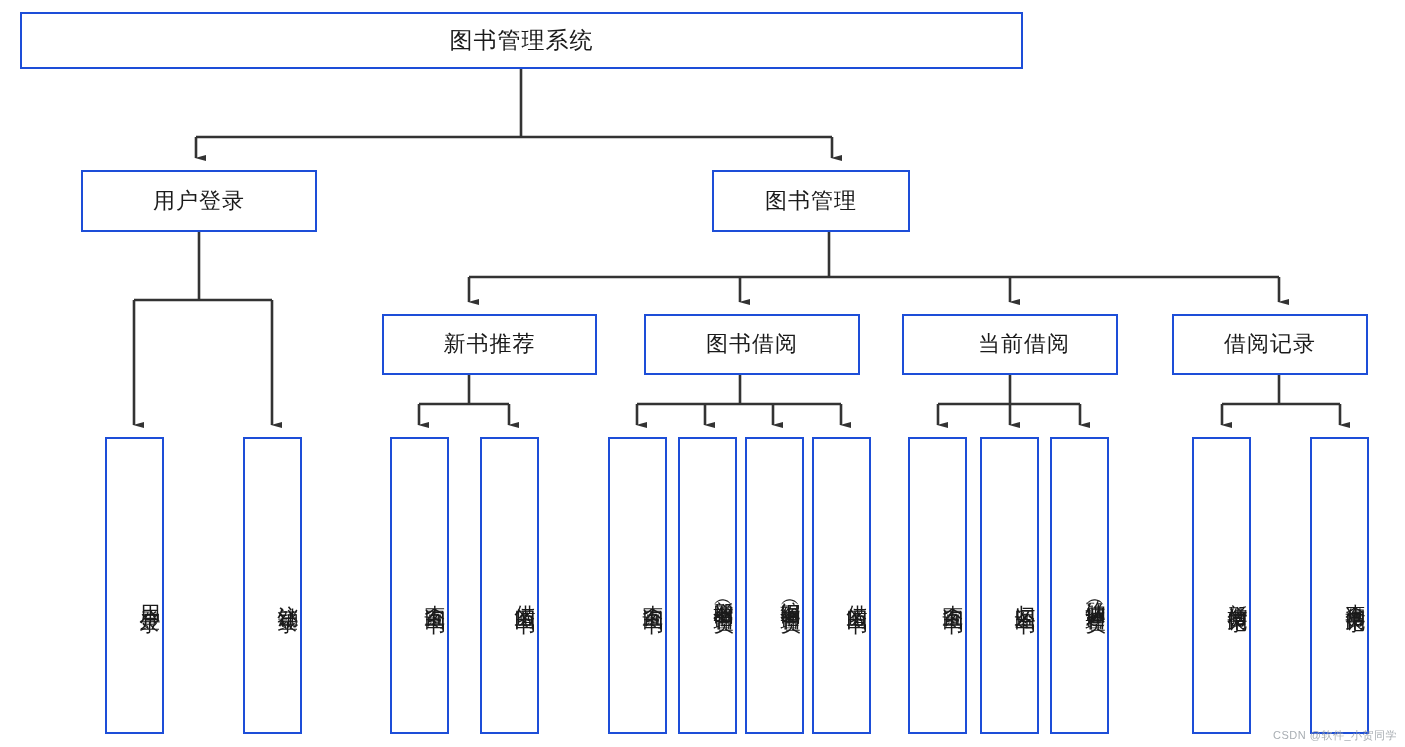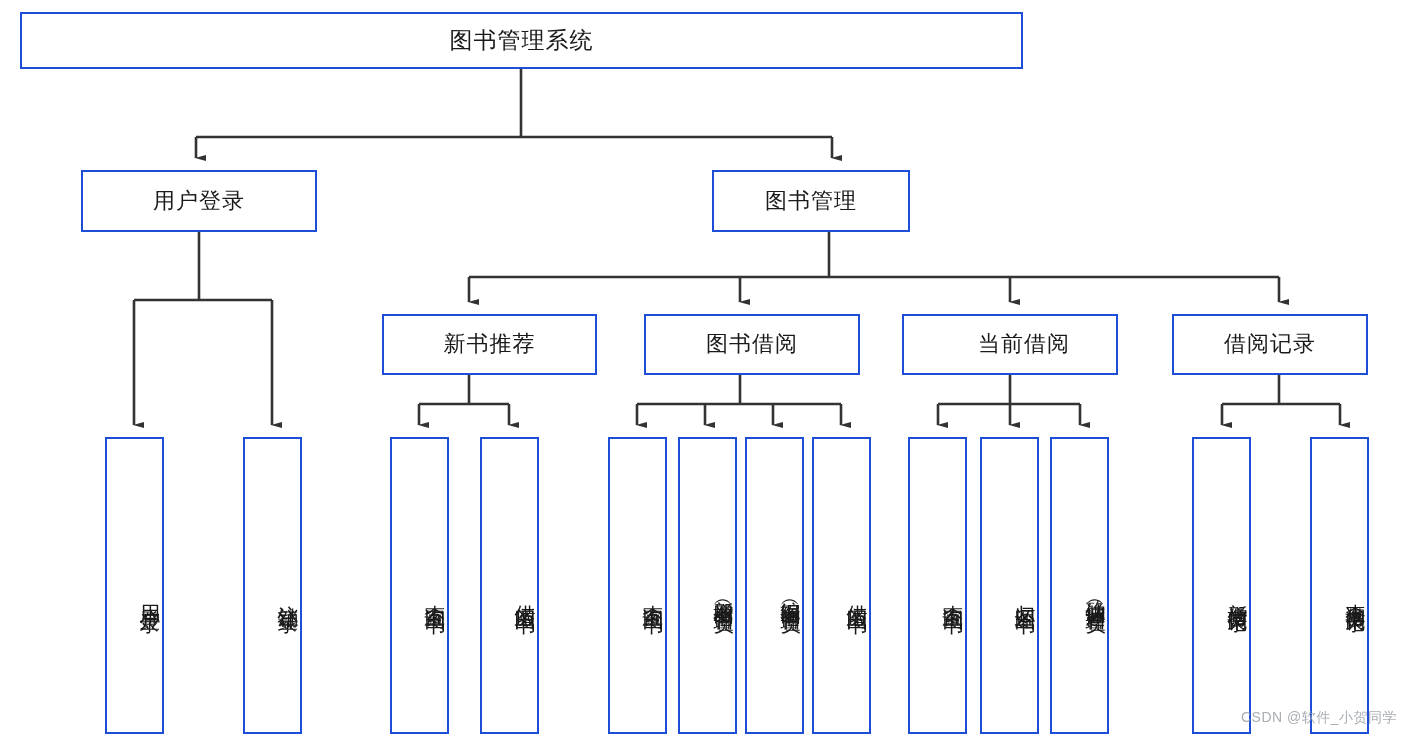--- a/index.html
+++ b/index.html
@@ -46,22 +46,22 @@
     justify-content:center;
     padding-top:16px;
     letter-spacing:3px;
     line-height:1.12;
     white-space:nowrap;
   }
   .node.v.tall{ font-size:20px; letter-spacing:2px; }
   .watermark{
     position:absolute;
     right:8px;
-    bottom:20px;
-    font-size:14px;
+    bottom:4px;
+    font-size:11px;
     color:#9aa0a6;
     opacity:.85;
     letter-spacing:.5px;
     white-space:nowrap;
   }
 </style>
 </head>
 <body>
 
 <div id="canvas">

